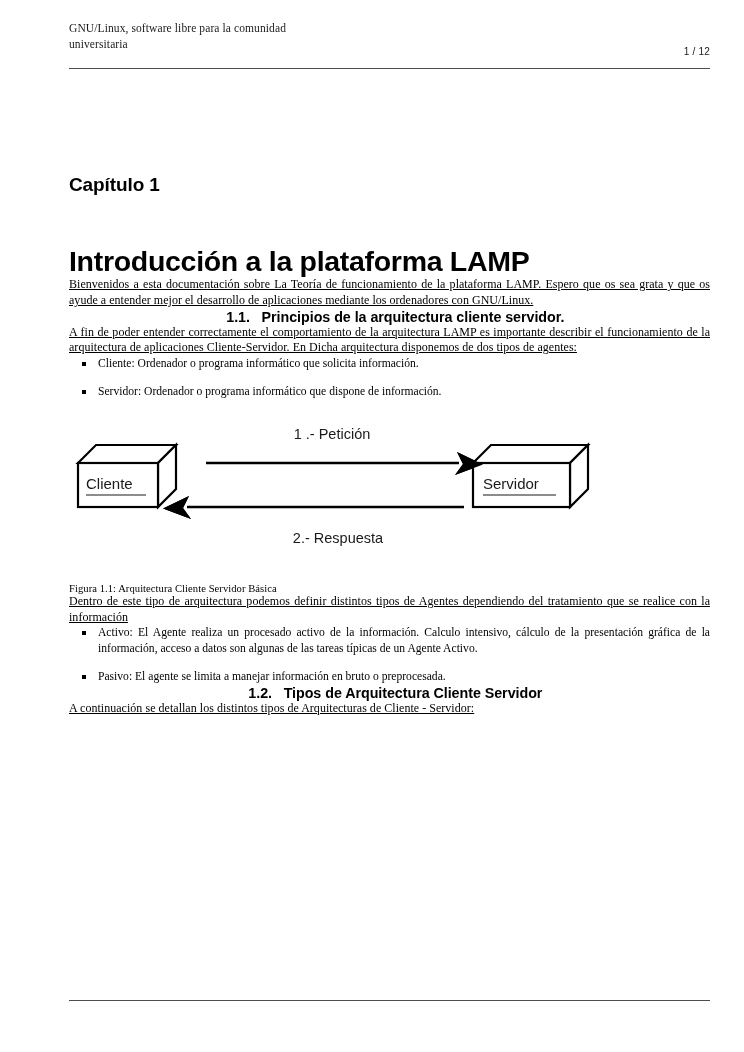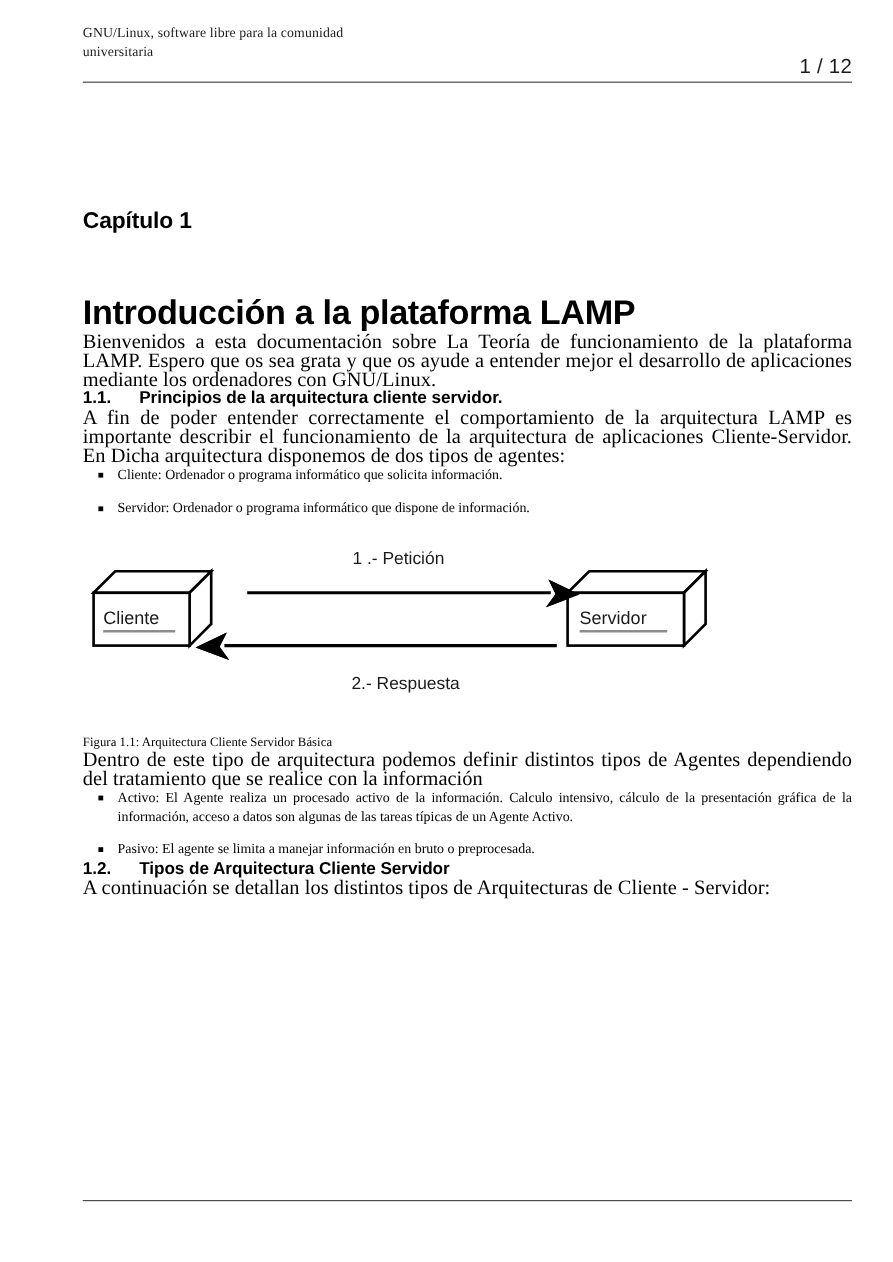--- a/index.html
+++ b/index.html
@@ -36,21 +36,21 @@
     line-height: 16px;
     color: #1a1a1a;
     width: 260px;
     letter-spacing: 0.1px;
   }
   .header-page {
     position: absolute;
     right: 0;
     top: 26px;
     font-family: "Liberation Sans", sans-serif;
-    font-size: 17px;
+    font-size: 10px;
     color: #1a1a1a;
     letter-spacing: 0.2px;
     margin-left: 40px;
   }
   .header-rule {
     position: absolute;
     left: 69px;
     top: 68px;
     width: 641px;
     height: 1px;
@@ -87,37 +87,39 @@
     font-family: "Liberation Sans", sans-serif;
     font-weight: bold;
     font-size: 28.5px;
     letter-spacing: -0.3px;
     margin: 51px 0 0 0;
     line-height: 1.05;
   }
 
   p.body {
     font-family: "Liberation Serif", serif;
-    font-size: 17px;
+    font-size: 12px;
     line-height: 15.8px;
     text-align: justify;
     margin: 0;
     letter-spacing: 0.03px;
+    text-decoration: underline;
   }
 
   .intro {
     margin-top: 52px;
   }
 
   h2.section {
     font-family: "Liberation Sans", sans-serif;
     font-weight: bold;
     font-size: 14.3px;
     margin: 0;
     letter-spacing: -0.05px;
+    text-align: center;
   }
   h2.section .num {
     display: inline-block;
     width: 47px;
   }
 
   .sec-1-1 { margin-top: 38px; }
   .p-after-sec { margin-top: 22px; }
 
   ul.bullets {

